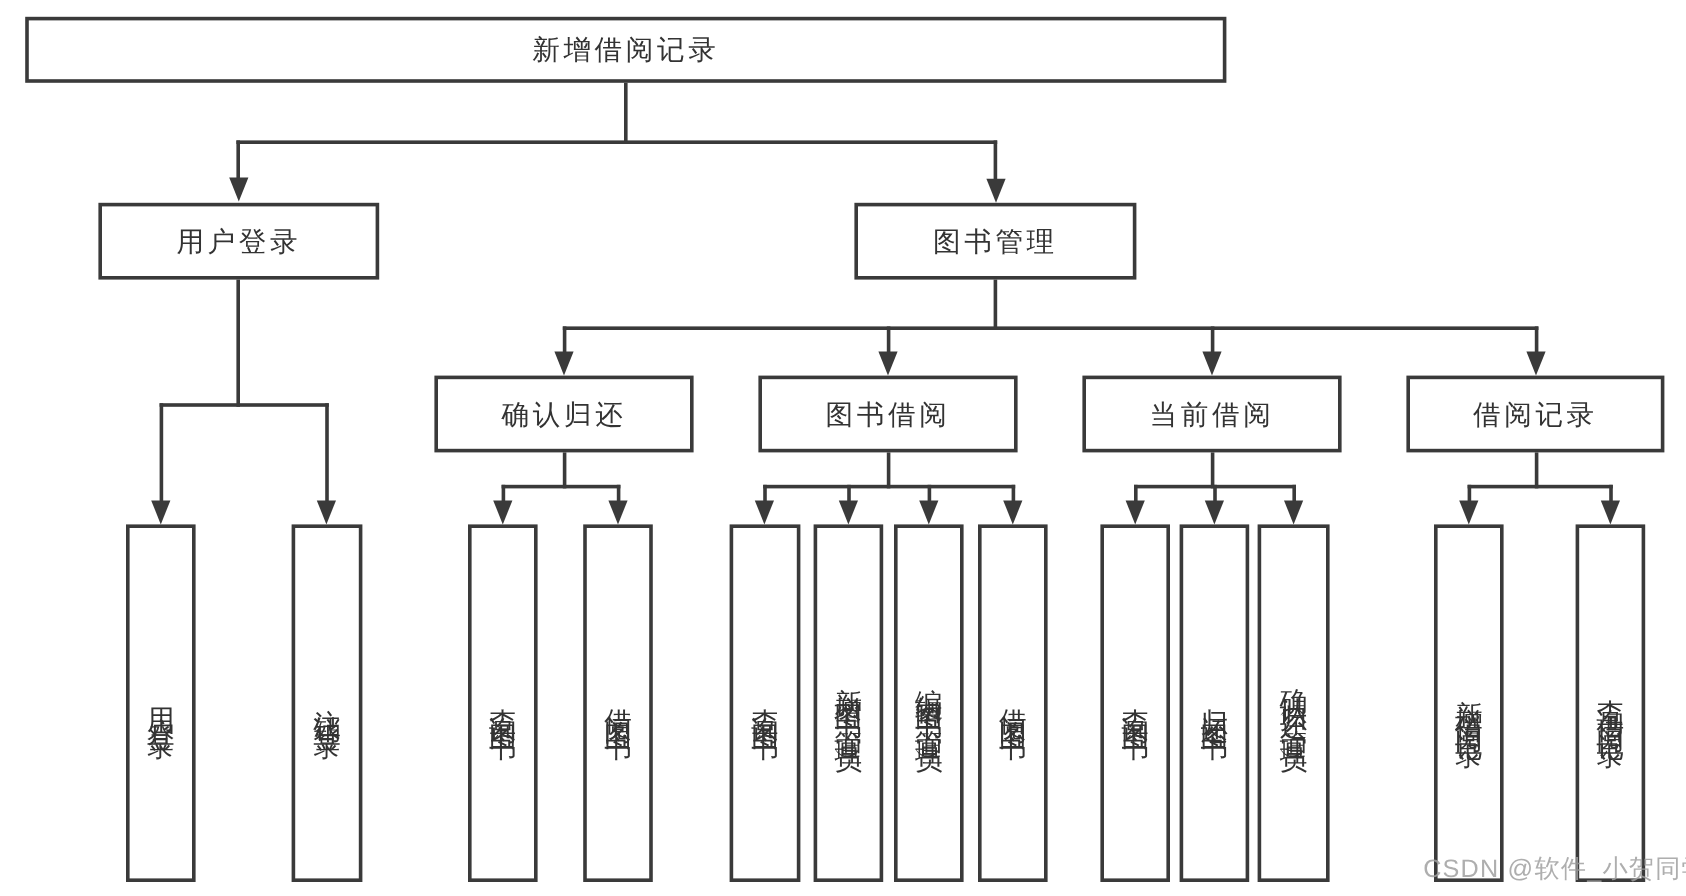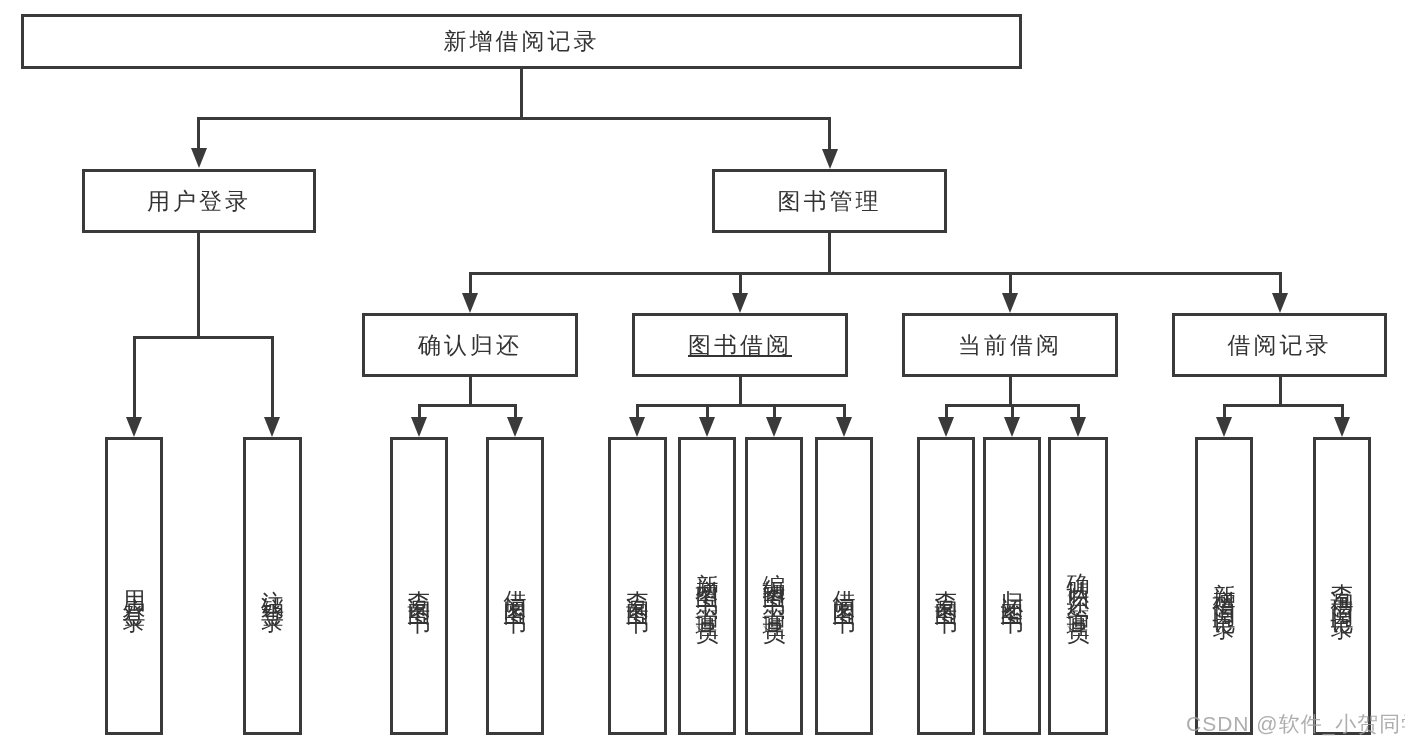--- a/index.html
+++ b/index.html
@@ -56,21 +56,21 @@
 </style>
 </head>
 <body>
 
 <div id="canvas">
   <div class="watermark">CSDN @软件_小贺同学</div>
 <div class="node node-h" style="left: 21px; top: 14px; width: 1001px; height: 55px;">新增借阅记录</div>
     <div class="node node-h" style="left: 82px; top: 169px; width: 234px; height: 64px;">用户登录</div>
     <div class="node node-h" style="left: 712px; top: 169px; width: 235px; height: 64px;">图书管理</div>
     <div class="node node-h" style="left: 362px; top: 313px; width: 216px; height: 64px;">确认归还</div>
-    <div class="node node-h" style="left: 632px; top: 313px; width: 216px; height: 64px; text-decoration: underline;">图书借阅</div>
+    <div class="node node-h" style="left: 632px; top: 313px; width: 216px; height: 64px;">图书借阅</div>
     <div class="node node-h" style="left: 1172px; top: 313px; width: 215px; height: 64px;">借阅记录</div>
     <div class="node node-h" style="left: 902px; top: 313px; width: 216px; height: 64px;">当前借阅</div>
     <div class="node node-v" style="left: 105px; top: 437px; width: 58px; height: 298px;">用户登录</div>
     <div class="node node-v" style="left: 243px; top: 437px; width: 59px; height: 298px;">注销登录</div>
     <div class="node node-v" style="left: 390px; top: 437px; width: 58px; height: 298px;">查询图书</div>
     <div class="node node-v" style="left: 486px; top: 437px; width: 58px; height: 298px;">借阅图书</div>
     <div class="node node-v" style="left: 608px; top: 437px; width: 59px; height: 298px;">查询图书</div>
     <div class="node node-v" style="left: 678px; top: 437px; width: 58px; height: 298px;">新增图书（管理员）</div>
     <div class="node node-v" style="left: 745px; top: 437px; width: 58px; height: 298px;">编辑图书（管理员）</div>
     <div class="node node-v" style="left: 815px; top: 437px; width: 58px; height: 298px;">借阅图书</div>

